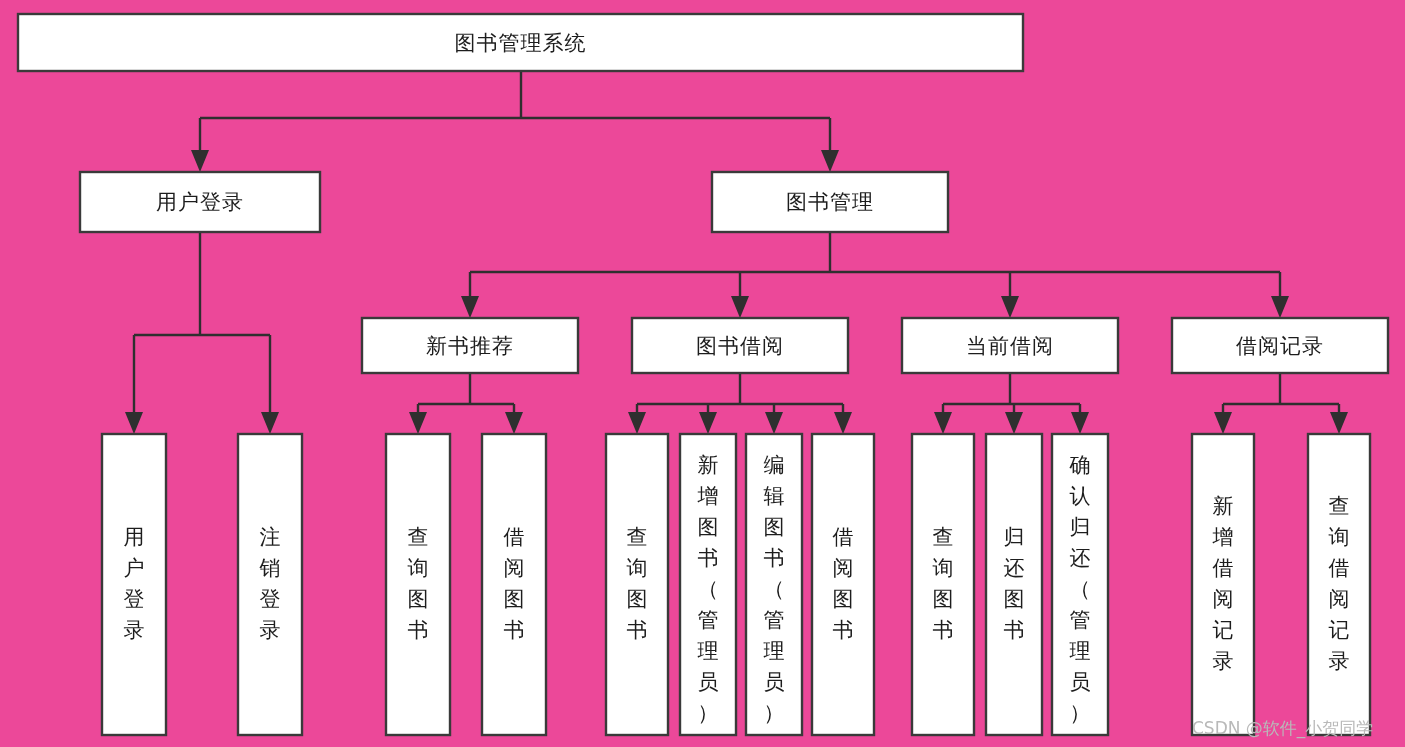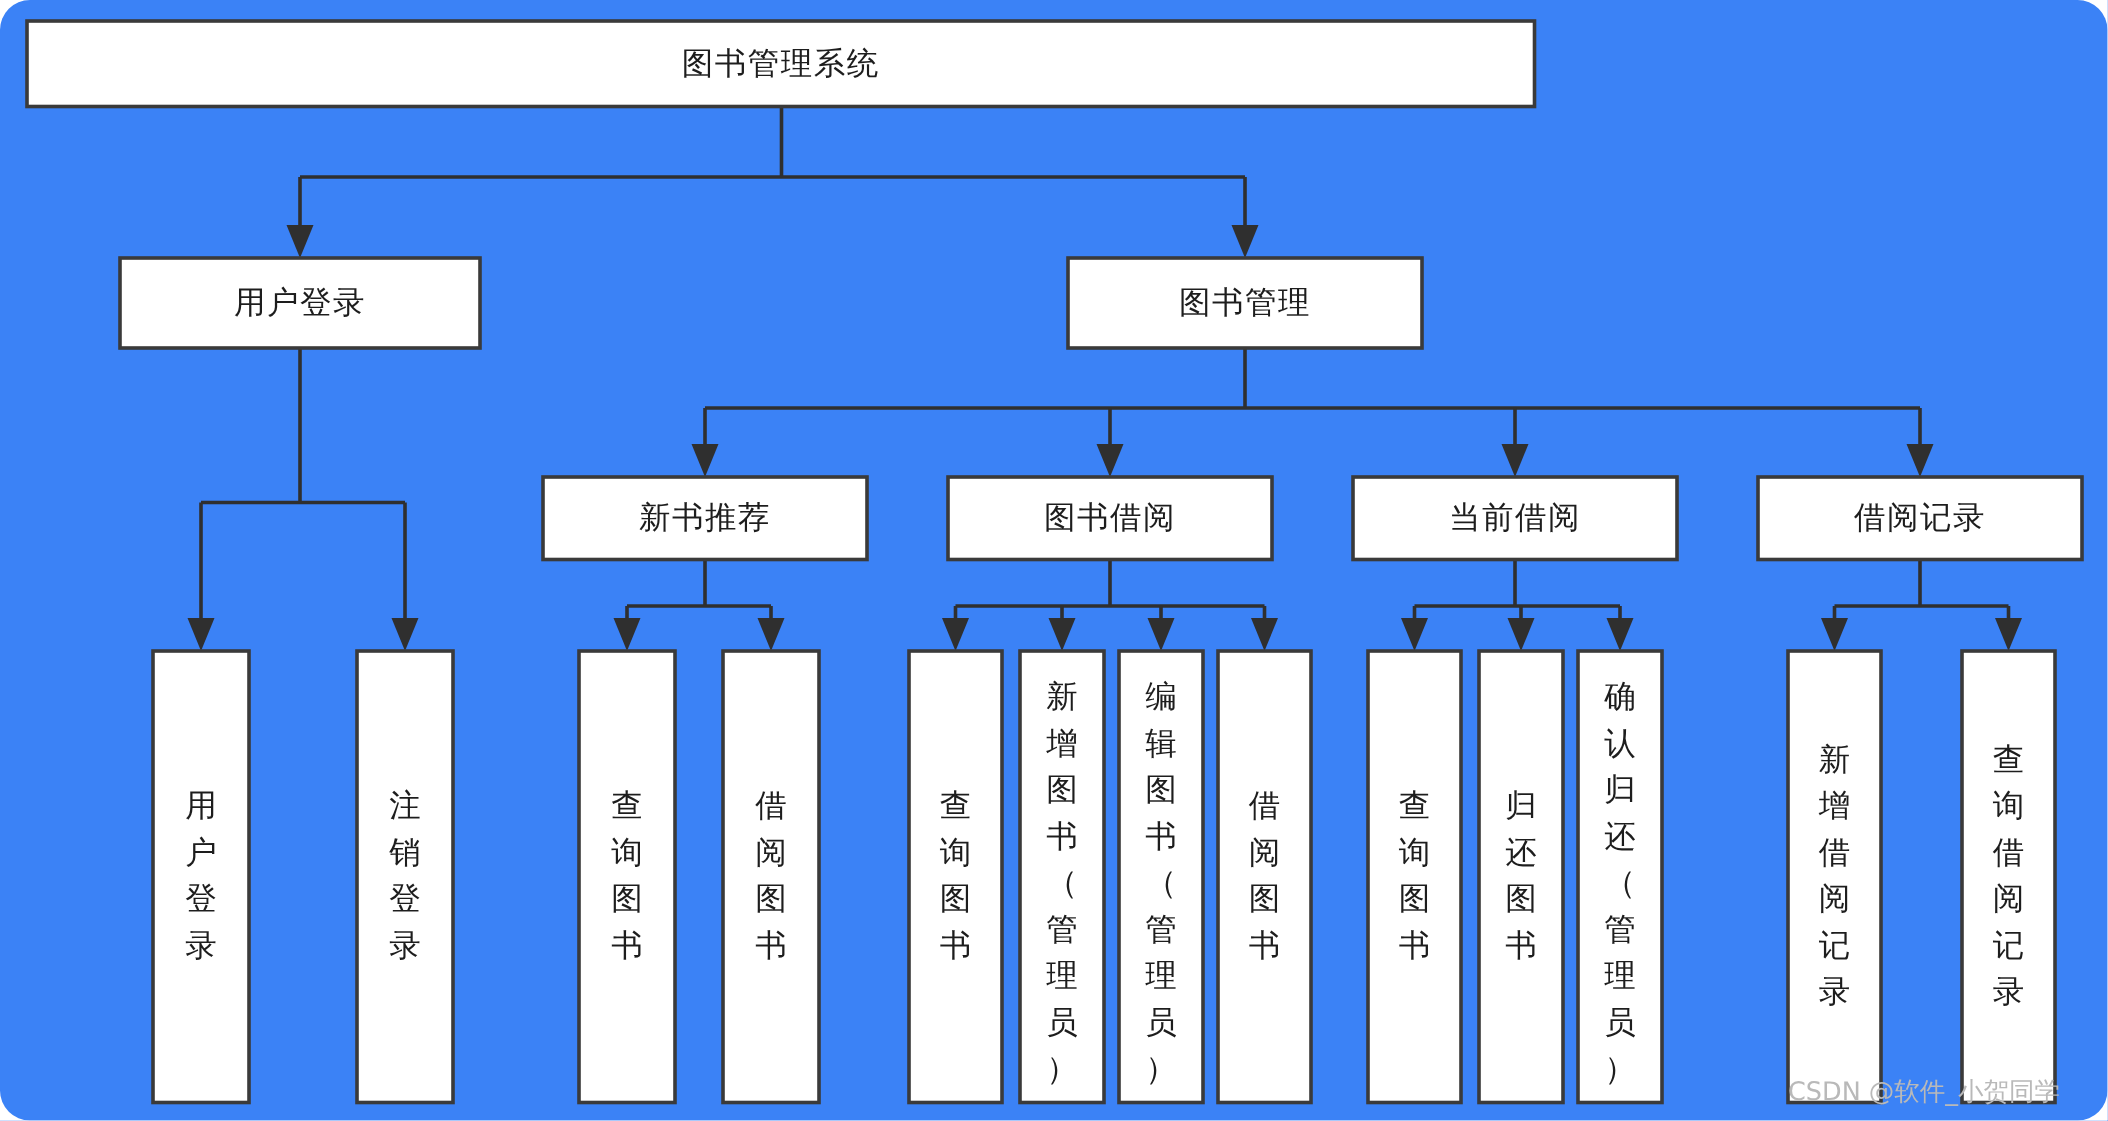--- a/index.html
+++ b/index.html
@@ -11,22 +11,21 @@
   body {
     width: 1405px;
     height: 747px;
     overflow: hidden;
     font-family: "DejaVu Sans", "Liberation Sans", sans-serif;
   }
   #diagram-root {
     position: relative;
     width: 1405px;
     height: 747px;
-    background: #3b82f6;
-    border-radius: 20px;
+    background: #ec4899;
   }
   svg.diagram-canvas {
     position: absolute;
     top: 0;
     left: 0;
     width: 1405px;
     height: 747px;
     display: block;
   }
   .node-box {

